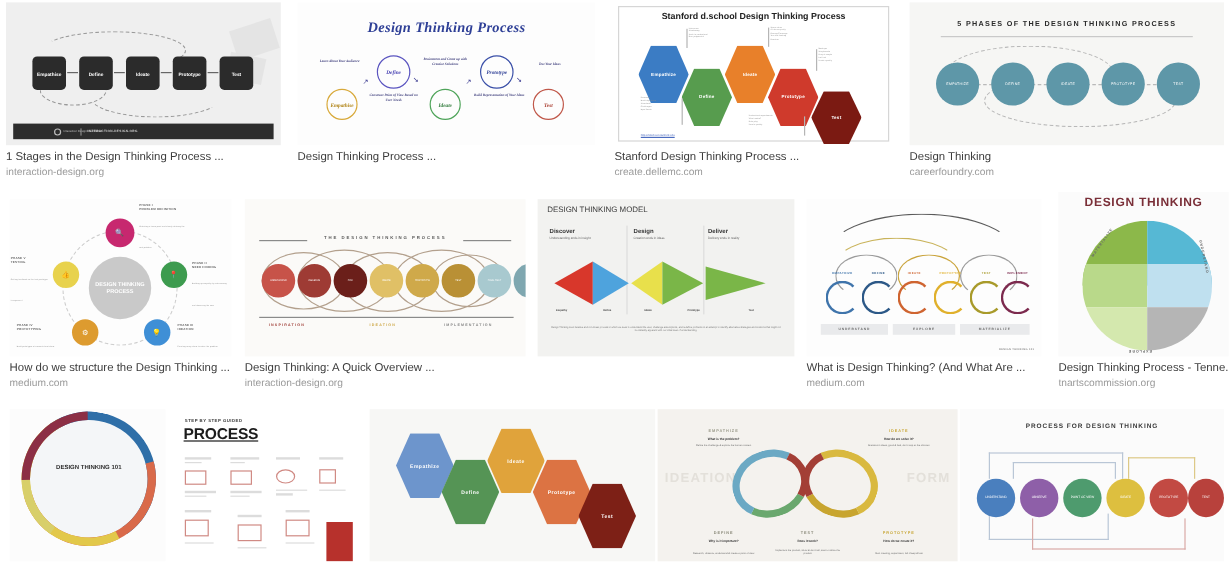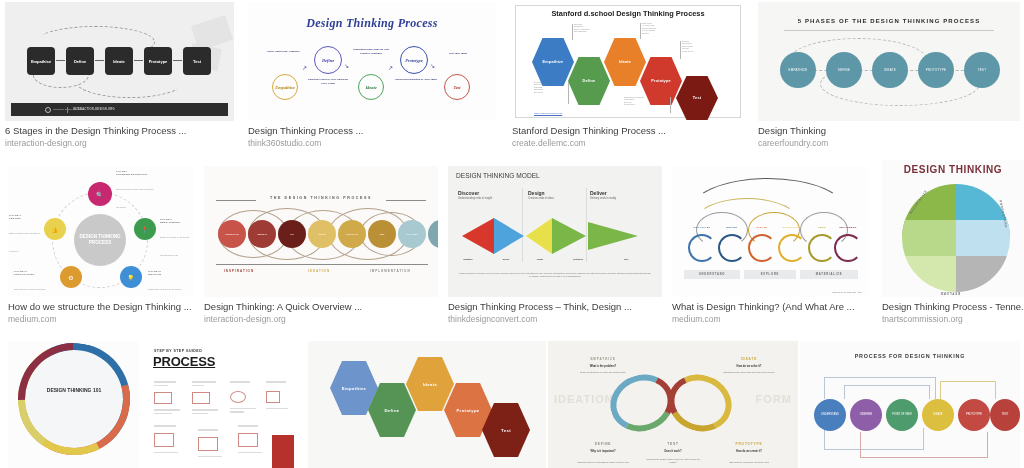--- a/index.html
+++ b/index.html
@@ -176,21 +176,21 @@
       <div style="position:absolute;left:129px;top:58px;width:9px;height:1px;background:#666;"></div>
       <div style="position:absolute;left:168px;top:58px;width:9px;height:1px;background:#666;"></div>
       <div class="bar">
         <div class="logo"></div>
         <div class="lt">Interaction Design Foundation</div>
         <div class="bl"></div>
         <div class="bt">INTERACTION-DESIGN.ORG</div>
       </div>
     </div>
     <div class="cap">
-      <div class="title">6 Stages in the Design Thinking Process ...</div>
+      <div class="title">1 Stages in the Design Thinking Process ...</div>
       <div class="site">interaction-design.org</div>
     </div>
   </div>
 
   <div class="tile" style="left:248px; top:2px; width:248px;">
     <div class="thumb t2" style="height:119px;">
       <div class="ttl hd">Design Thinking Process</div>
       <div class="cr" style="left:24px; top:72px; width:26px; height:26px; border-color:#d8a93a; color:#b08315;">Empathise</div>
       <div class="cr" style="left:66px; top:44px; width:28px; height:28px; border-color:#5b55c0; color:#413bb0;">Define</div>
       <div class="cr" style="left:110px; top:72px; width:26px; height:26px; border-color:#4fa45a; color:#2f7a3a;">Ideate</div>
@@ -201,21 +201,20 @@
       <div class="note" style="left:100px; top:46px; width:46px;">Brainstorm and Come up with Creative Solutions</div>
       <div class="note" style="left:146px; top:76px; width:44px;">Build Representation of Your Ideas</div>
       <div class="note" style="left:190px; top:50px; width:40px;">Test Your Ideas</div>
       <div class="arw" style="left:54px; top:62px;">↗</div>
       <div class="arw" style="left:96px; top:60px;">↘</div>
       <div class="arw" style="left:140px; top:62px;">↗</div>
       <div class="arw" style="left:182px; top:60px;">↘</div>
     </div>
     <div class="cap">
       <div class="title">Design Thinking Process ...</div>
-      <div class="site">think360studio.com</div>
     </div>
   </div>
 
   <div class="tile" style="left:512px; top:2px; width:232px;">
     <div class="thumb t3" style="height:119px;">
       <div class="frame"></div>
       <div class="ttl hd">Stanford d.school Design Thinking Process</div>
       <div class="hex hx" style="left:20px; top:36px; width:42px; height:48px; background:#3b7cc4;">Empathize</div>
       <div class="hex hx" style="left:56px; top:55px; width:42px; height:48px; background:#579c4e;">Define</div>
       <div class="hex hx" style="left:92px; top:36px; width:42px; height:48px; background:#e8802a;">Ideate</div>
@@ -373,24 +372,20 @@
       <div style="position:absolute;left:78px;top:52px;width:0;height:0;border-top:18px solid transparent;border-bottom:18px solid transparent;border-right:26px solid #e8e04b;"></div>
       <div style="position:absolute;left:104px;top:52px;width:0;height:0;border-top:18px solid transparent;border-bottom:18px solid transparent;border-left:34px solid #7ab648;"></div>
       <div style="position:absolute;left:140px;top:56px;width:0;height:0;border-top:14px solid transparent;border-bottom:14px solid transparent;border-left:50px solid #7ab648;"></div>
       <div class="ic" style="left:10px; top:92px;">Empathy</div>
       <div class="ic" style="left:48px; top:92px;">Define</div>
       <div class="ic" style="left:82px; top:92px;">Ideate</div>
       <div class="ic" style="left:120px; top:92px;">Prototype</div>
       <div class="ic" style="left:168px; top:92px;">Test</div>
       <div class="foot" style="top:106px;">Design Thinking is an iterative and non-linear process in which we seek to understand the user, challenge assumptions, and redefine problems in an attempt to identify alternative strategies and solutions that might not be instantly apparent with our initial level of understanding.</div>
     </div>
-    <div class="cap">
-      <div class="title">Design Thinking Process – Think, Design ...</div>
-      <div class="site">thinkdesignconvert.com</div>
-    </div>
   </div>
 
   <div class="tile" style="left:672px; top:166px; width:196px;">
     <div class="thumb t8" style="height:131px;">
       <div style="position:absolute;left:16px;top:12px;width:160px;height:70px;border:1px solid #5a5a5a;border-radius:50%;border-bottom-color:transparent;border-left-color:transparent;border-right-color:transparent;"></div>
       <div style="position:absolute;left:22px;top:32px;width:106px;height:50px;border:1px solid #c9b35a;border-radius:50%;border-bottom-color:transparent;border-left-color:transparent;border-right-color:transparent;"></div>
       <div style="position:absolute;left:24px;top:46px;width:52px;height:36px;border:1px solid #9a9a9a;border-radius:50%;border-bottom-color:transparent;"></div>
       <div style="position:absolute;left:76px;top:46px;width:52px;height:36px;border:1px solid #c9a33a;border-radius:50%;border-bottom-color:transparent;"></div>
       <div style="position:absolute;left:128px;top:46px;width:48px;height:36px;border:1px solid #9a9a9a;border-radius:50%;border-bottom-color:transparent;"></div>
 

